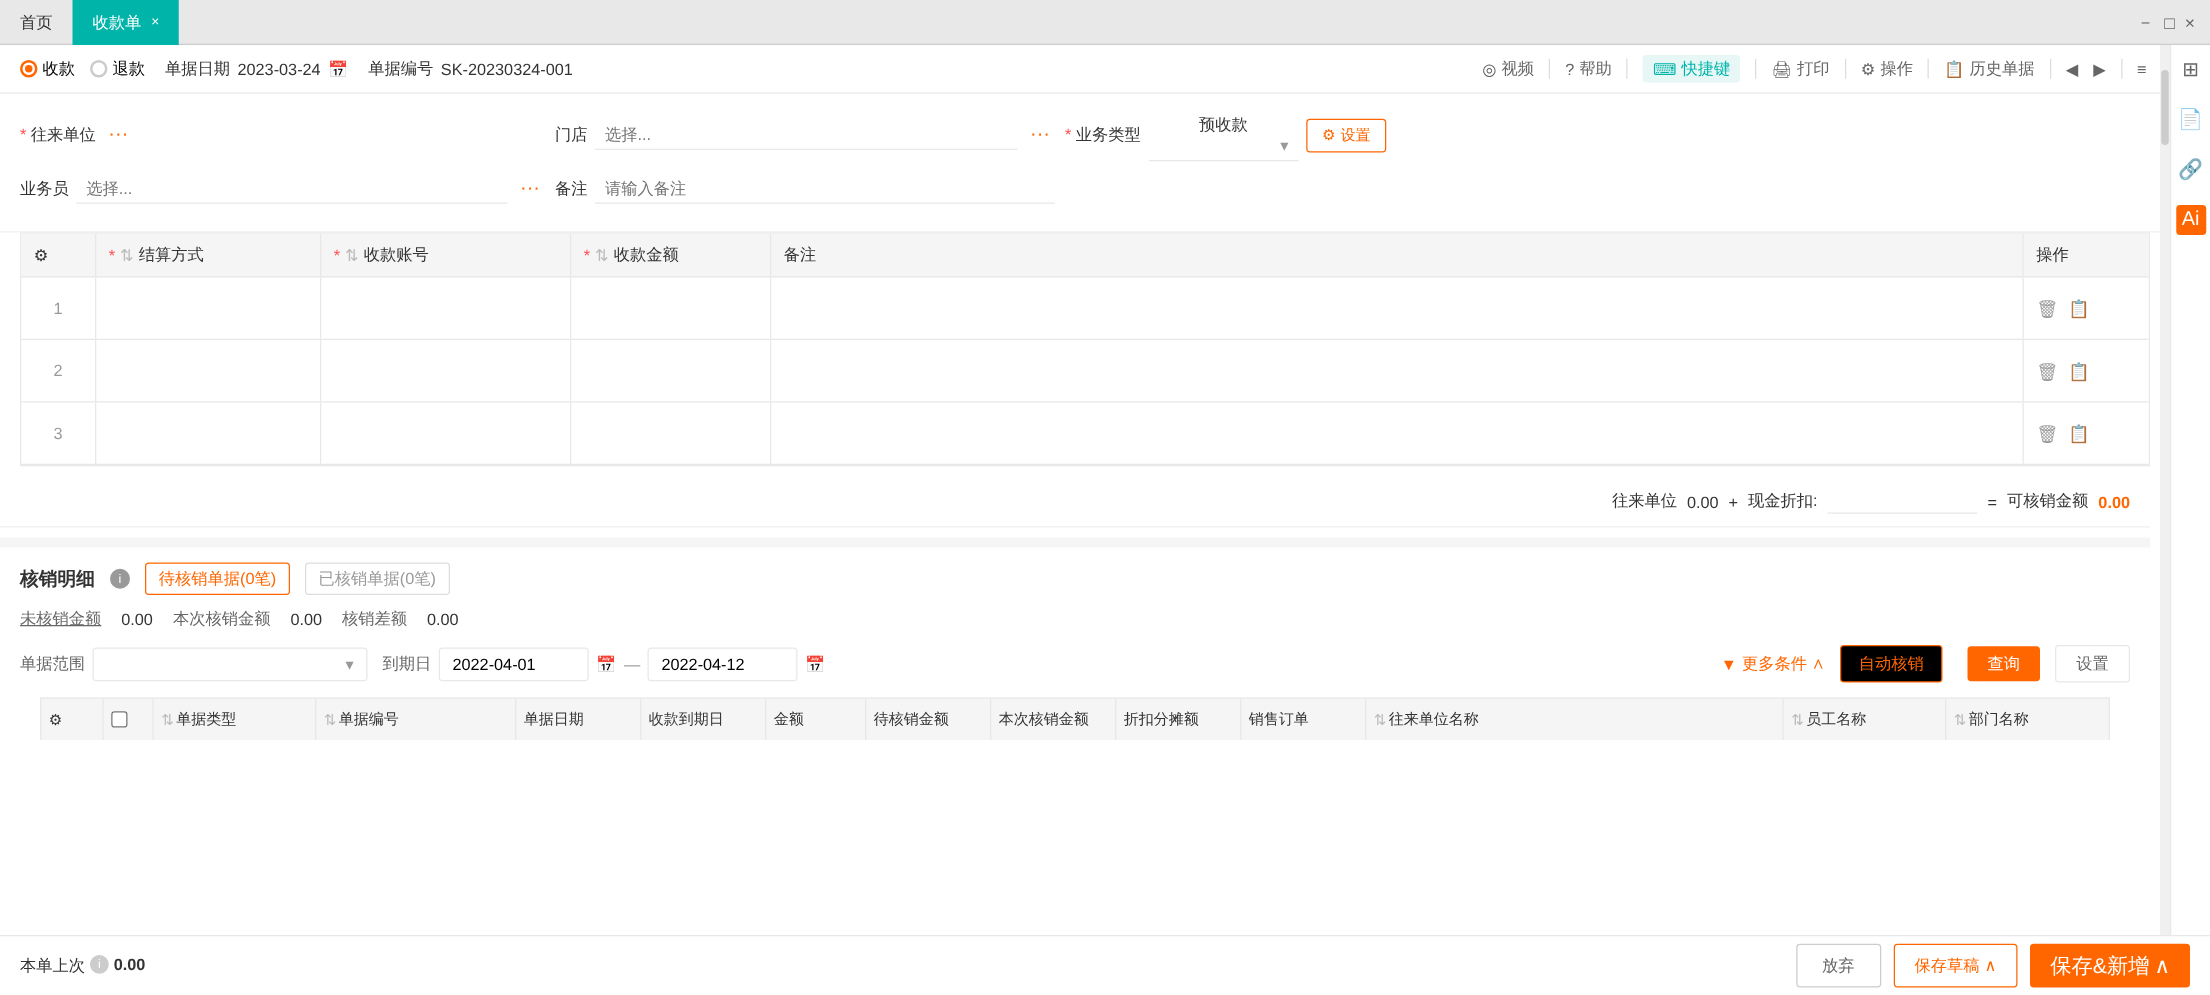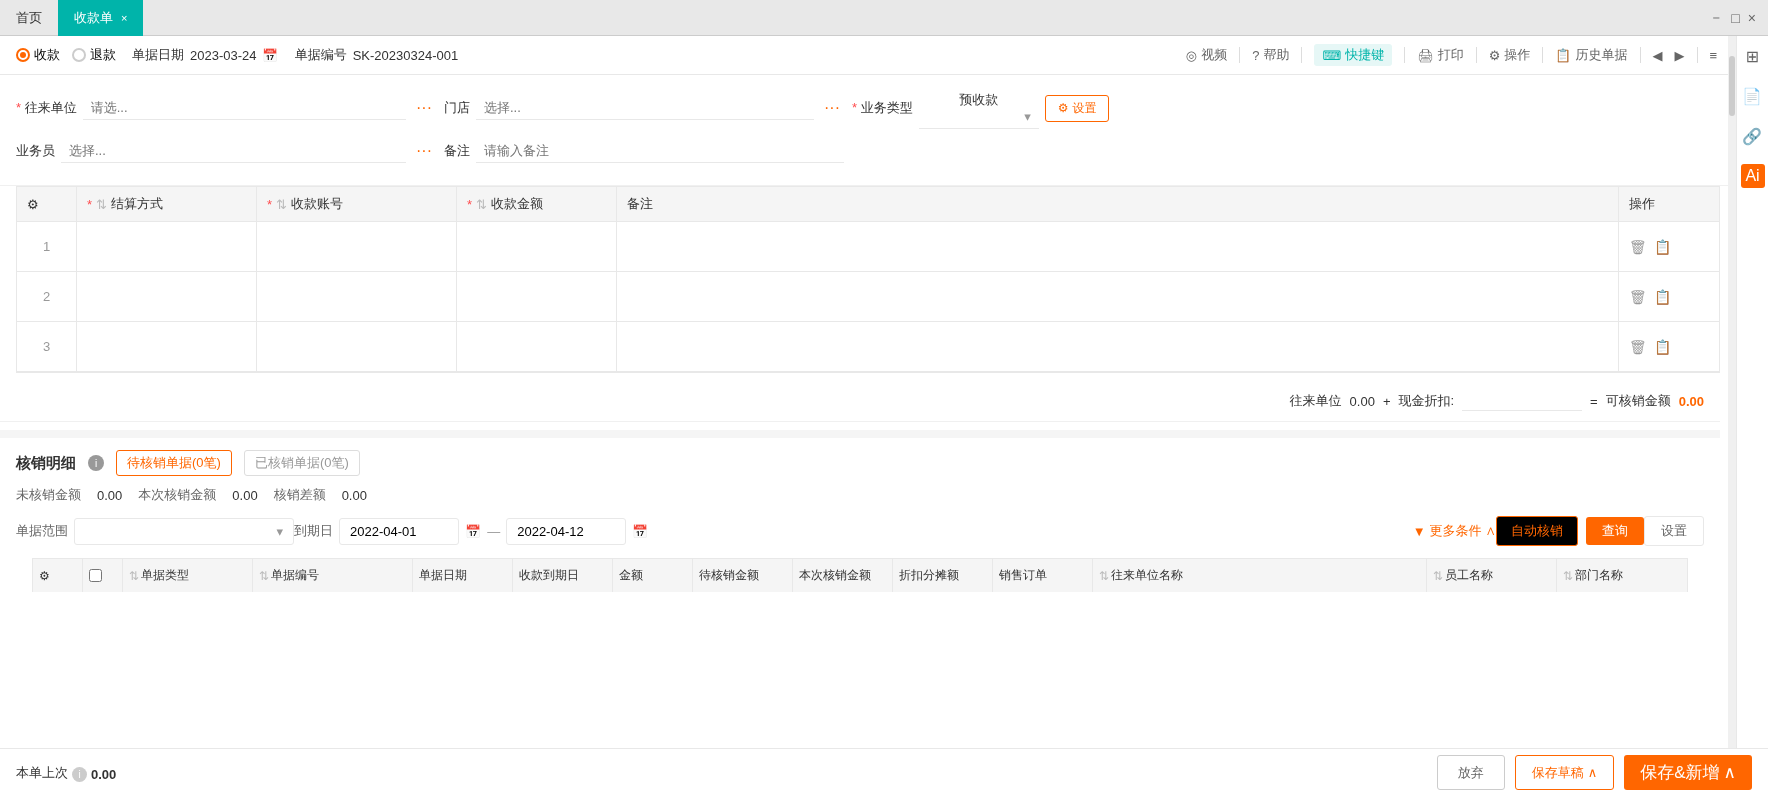--- a/index.html
+++ b/index.html
@@ -62,37 +62,37 @@
     .summary-value { color: #ff6600; font-weight: bold; }
 
     
     .verify-section { padding: 12px 16px; background: #fff; margin-top: 8px; }
     .verify-header { display: flex; align-items: center; gap: 12px; margin-bottom: 10px; }
     .verify-title { font-size: 15px; font-weight: bold; color: #333; }
     .verify-tab { padding: 3px 10px; border-radius: 3px; font-size: 13px; cursor: pointer; color: #ff6600; border: 1px solid #ff6600; }
     .verify-tab.inactive { border-color: #ddd; color: #999; }
     .info-icon { width: 16px; height: 16px; border-radius: 50%; background: #999; color: #fff; display: flex; align-items: center; justify-content: center; font-size: 10px; cursor: pointer; }
     .verify-stats { display: flex; align-items: center; gap: 16px; margin-bottom: 12px; font-size: 13px; color: #333; }
-    .verify-filters { display: flex; align-items: center; margin-bottom: 12px; flex-wrap: wrap; }
+    .verify-filters { display: flex; align-items: center; gap: 12px; margin-bottom: 12px; flex-wrap: wrap; }
     .filter-group { display: flex; align-items: center; gap: 6px; }
     .filter-select { border: 1px solid #e8e8e8; padding: 5px 10px; border-radius: 3px; font-size: 13px; min-width: 200px; display: flex; align-items: center; justify-content: space-between; cursor: pointer; }
     .filter-input { border: 1px solid #e8e8e8; padding: 5px 10px; border-radius: 3px; font-size: 13px; width: 120px; outline: none; }
     .filter-btn { background: #ff6600; color: #fff; border: none; padding: 5px 16px; border-radius: 3px; cursor: pointer; font-size: 13px; }
     .filter-btn.secondary { background: #fff; color: #666; border: 1px solid #e8e8e8; }
     .more-filters { color: #ff6600; cursor: pointer; font-size: 13px; display: flex; align-items: center; gap: 4px; margin-left: auto; }
     .auto-verify-btn { background: #000000; border: 1px solid #ff6600; color: #ff6600; padding: 5px 14px; border-radius: 3px; cursor: pointer; font-size: 13px; }
 
     
     .bottom-table-header { display: grid; grid-template-columns: 50px 40px 130px 160px 100px 100px 80px 100px 100px 100px 100px 1fr 130px 130px; background: #f5f5f5; border: 1px solid #e8e8e8; border-bottom: none; margin: 0 16px; }
     .bth { padding: 8px 6px; font-size: 12px; color: #333; border-right: 1px solid #e8e8e8; display: flex; align-items: center; gap: 2px; white-space: nowrap; }
     .bth:last-child { border-right: none; }
 
     
     .page-footer { position: fixed; bottom: 0; left: 0; right: 0; height: 48px; background: #fff; border-top: 1px solid #e8e8e8; display: flex; align-items: center; padding: 0 16px; gap: 12px; z-index: 100; }
-    .footer-info { display: flex; align-items: flex-end; gap: 4px; font-size: 13px; color: #333; }
+    .footer-info { display: flex; align-items: flex-start; gap: 4px; font-size: 13px; color: #333; }
     .footer-info .info-icon2 { width: 15px; height: 15px; border-radius: 50%; background: #ccc; color: #fff; display: flex; align-items: center; justify-content: center; font-size: 10px; cursor: pointer; }
     .footer-actions { margin-left: auto; display: flex; gap: 10px; }
     .btn-abandon { background: #fff; border: 1px solid #ccc; color: #666; padding: 6px 20px; border-radius: 3px; cursor: pointer; font-size: 13px; }
     .btn-save-draft { background: #fff; border: 1px solid #ff6600; color: #ff6600; padding: 6px 16px; border-radius: 3px; cursor: pointer; font-size: 13px; display: flex; align-items: center; gap: 4px; }
     .btn-save-new { background: #ff6600; border: none; color: #fff; padding: 6px 16px; border-radius: 3px; cursor: pointer; font-size: 17px; display: flex; align-items: center; gap: 4px; }
 
     
     .right-sidebar { position: fixed; right: 0; top: 36px; width: 32px; background: #fff; border-left: 1px solid #e8e8e8; display: flex; flex-direction: column; align-items: center; padding: 8px 0; gap: 16px; height: calc(796px - 36px); z-index: 50; }
     .sidebar-icon { cursor: pointer; color: #666; font-size: 16px; display: flex; align-items: center; justify-content: center; width: 24px; height: 24px; }
     .sidebar-icon.active { background: #ff6600; color: #fff; border-radius: 3px; }
@@ -179,21 +179,20 @@
       <span class="toolbar-btn">≡</span>
       <span class="toolbar-btn" style="background:#ff6600;color:#fff;padding:2px 6px;border-radius:3px;">⊞</span>
     </div>
   </div>
 
   <div class="form-area">
     <div class="form-row">
 
       <div class="form-field" style="max-width:420px;">
         <span class="field-label required">往来单位</span>
-        <input class="field-input" type="text" placeholder="请选..." style="">
         <span class="field-dots">···</span>
       </div>
 
       <div class="form-field" style="max-width:400px;">
         <span class="field-label">门店</span>
         <input class="field-input" type="text" placeholder="选择..." style="">
         <span class="field-dots">···</span>
       </div>
 
       <div class="form-field" style="max-width:400px;">
@@ -309,21 +308,21 @@
       <div class="info-icon">i</div>
       <div class="verify-tab">
         <span>待核销单据(0笔)</span>
       </div>
       <div class="verify-tab inactive">
         <span>已核销单据(0笔)</span>
       </div>
     </div>
 
     <div class="verify-stats">
-      <span style="color:#666;">未核销金额</span>
+      <span style="color:#666;text-decoration:underline;">未核销金额</span>
       <span>0.00</span>
       <span style="color:#666;">本次核销金额</span>
       <span>0.00</span>
       <span style="color:#666;">核销差额</span>
       <span>0.00</span>
     </div>
 
     <div class="verify-filters">
       <div class="filter-group">
         <span style="color:#666;white-space:nowrap;">单据范围</span>

